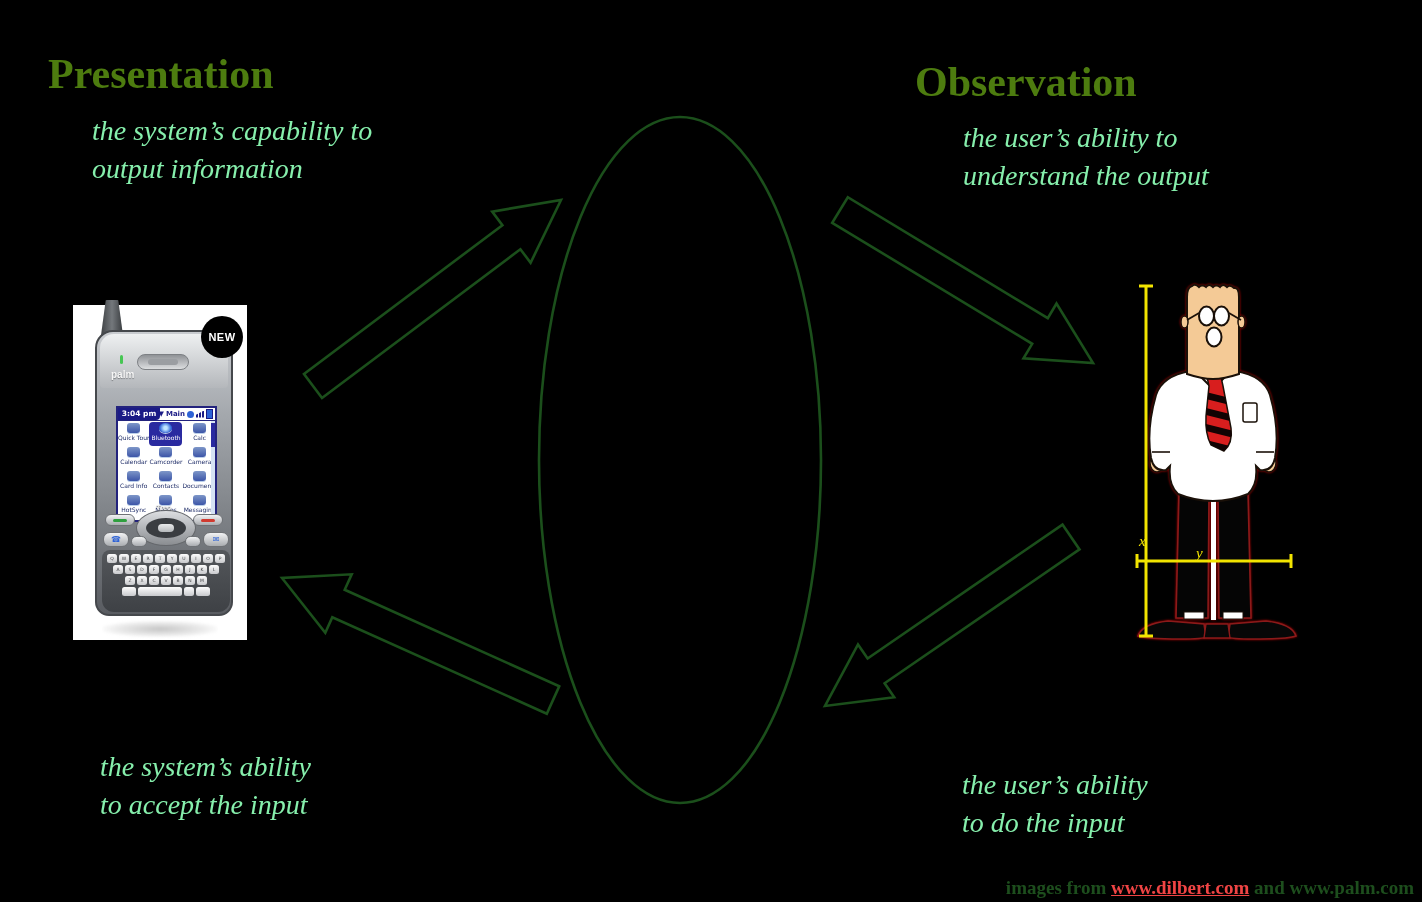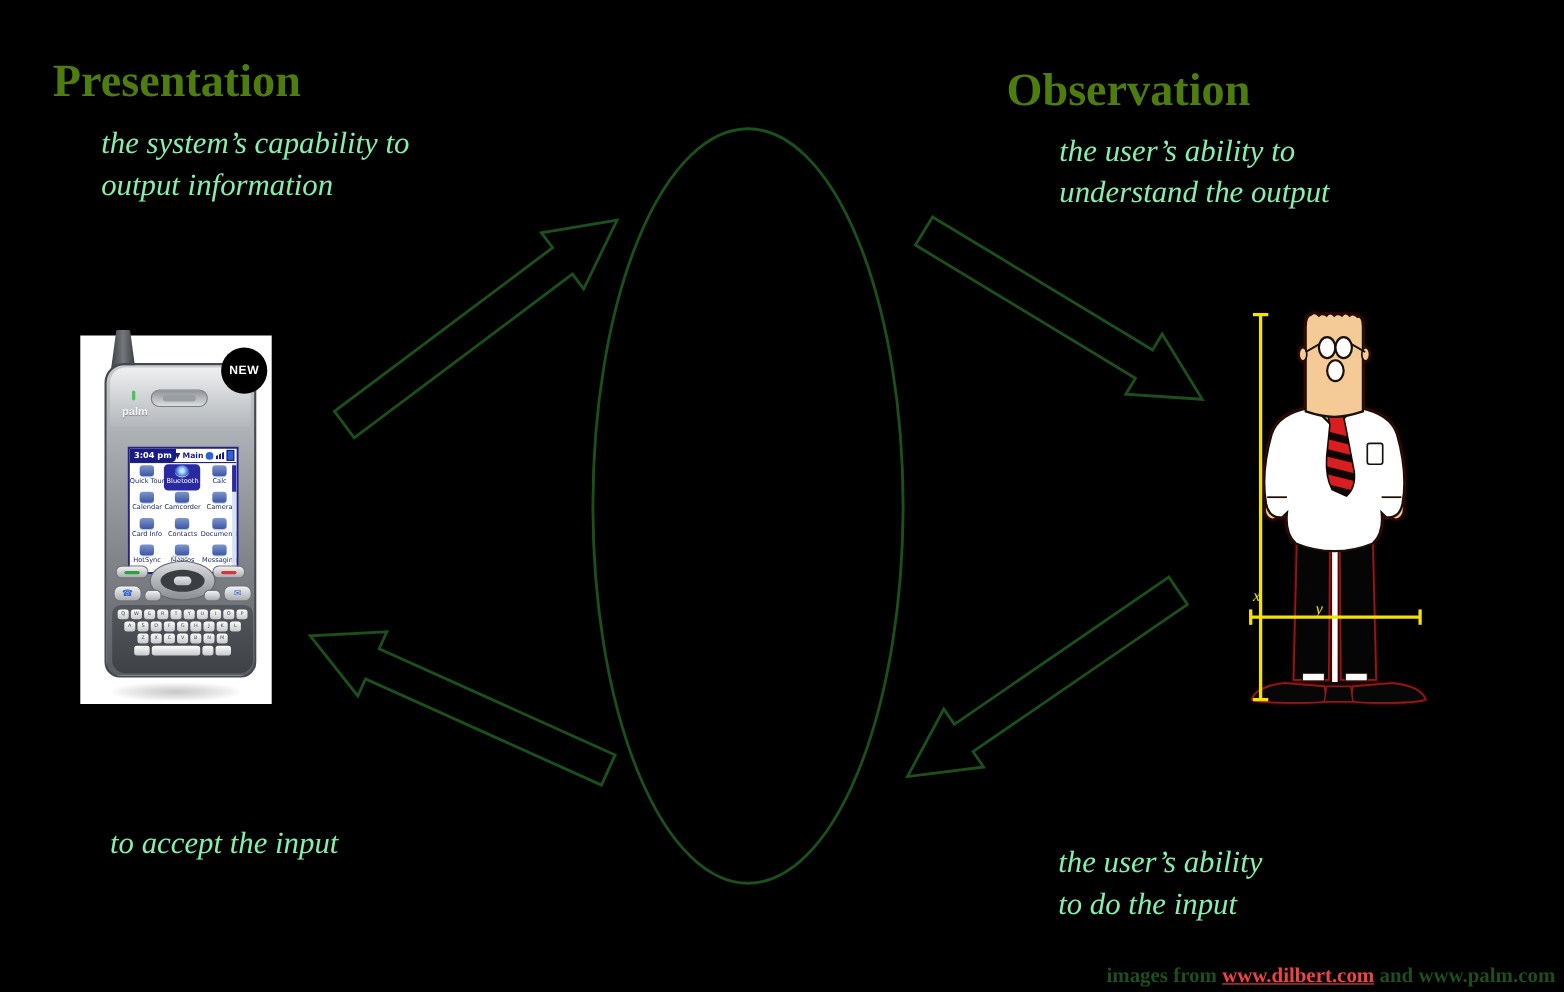--- a/index.html
+++ b/index.html
@@ -104,20 +104,21 @@
     <div>output information</div>
   </div>
 
   <div class="quad-title" style="left:915px;top:58px">Observation</div>
   <div class="quad-desc" style="left:963px;top:119px">
     <div>the user’s ability to</div>
     <div>understand the output</div>
   </div>
 
   <div class="quad-desc" style="left:100px;top:748px">
+    <div>the system’s ability</div>
     <div>to accept the input</div>
   </div>
 
   <div class="quad-desc" style="left:962px;top:766px">
     <div>the user’s ability</div>
     <div>to do the input</div>
   </div>
 
 
   <div id="credit"><span>images from </span> <a href="#">www.dilbert.com</a><span> and www.palm.com</span></div>

